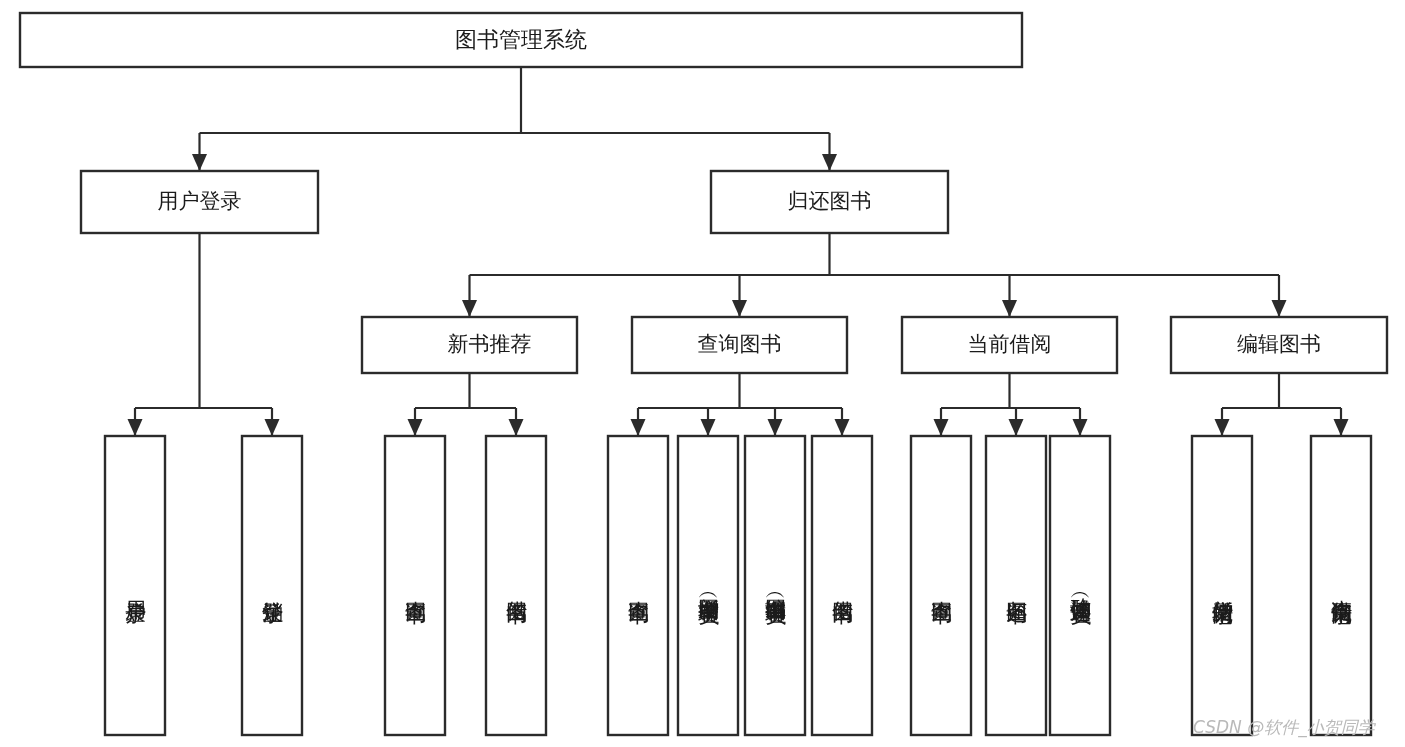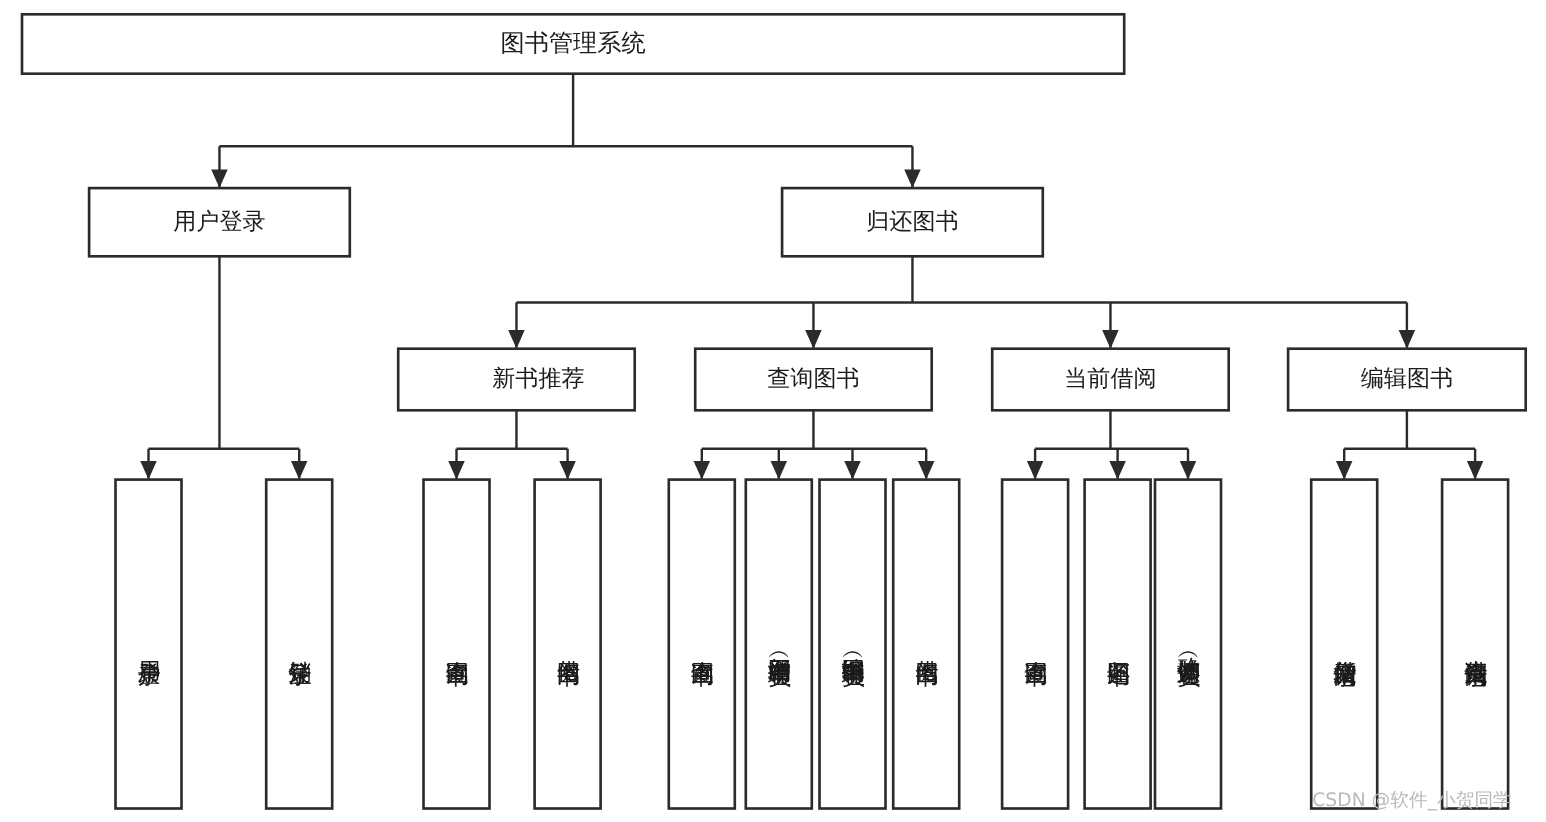--- a/index.html
+++ b/index.html
@@ -175,14 +175,14 @@
       <div class="node-label vertical" style="left: 608px; top: 436px; width: 60px; height: 299px;">查询图书</div>
       <div class="node-label vertical" style="left: 678px; top: 436px; width: 60px; height: 299px;">新增图书（管理员）</div>
       <div class="node-label vertical" style="left: 745px; top: 436px; width: 60px; height: 299px;">编辑图书（管理员）</div>
       <div class="node-label vertical" style="left: 812px; top: 436px; width: 60px; height: 299px;">借阅图书</div>
       <div class="node-label vertical" style="left: 911px; top: 436px; width: 60px; height: 299px;">查询图书</div>
       <div class="node-label vertical" style="left: 986px; top: 436px; width: 60px; height: 299px;">归还图书</div>
       <div class="node-label vertical" style="left: 1050px; top: 436px; width: 60px; height: 299px;">确认归还（管理员）</div>
       <div class="node-label vertical" style="left: 1192px; top: 436px; width: 60px; height: 299px;">新增借阅记录</div>
       <div class="node-label vertical" style="left: 1311px; top: 436px; width: 60px; height: 299px;">查询借阅记录</div>
     </div>
-  <div class="watermark" id="watermark" style="left:1193px; top:716px;">CSDN @软件_小贺同学</div>
+  <div class="watermark" id="watermark" style="left:1193px; top:716px;font-style:italic;">CSDN @软件_小贺同学</div>
 </div>
 
 </body></html>

